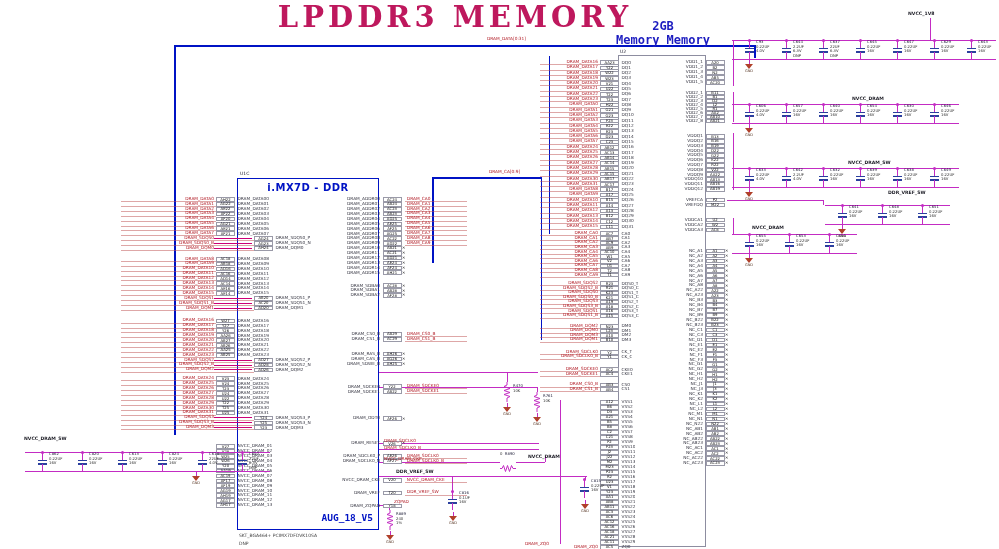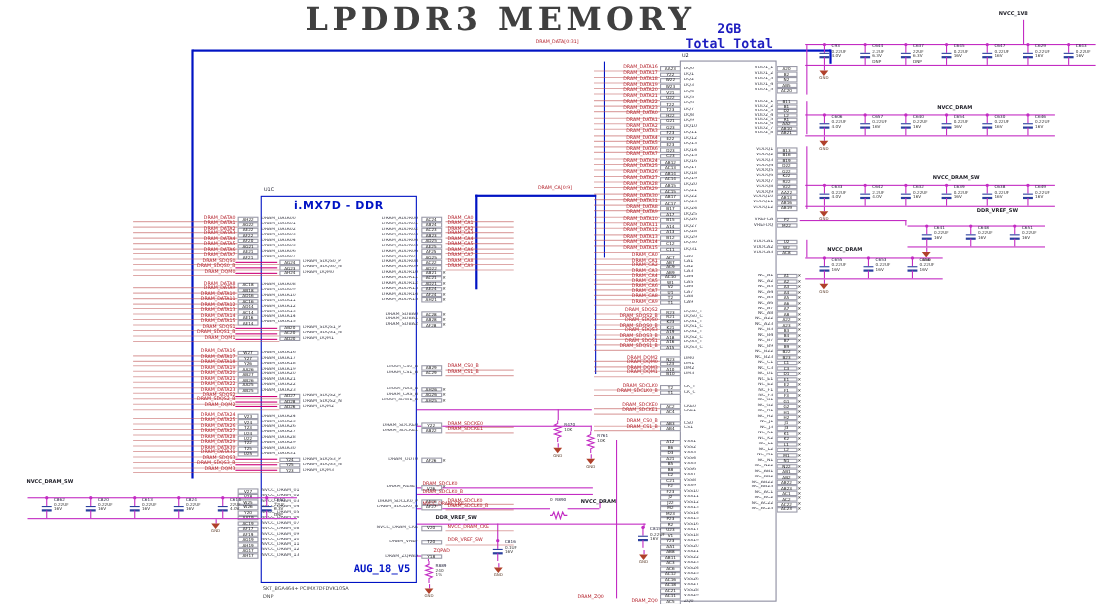--- a/index.html
+++ b/index.html
@@ -1,21 +1,21 @@
 <!DOCTYPE html>
 <html><head>
 <meta charset="utf-8">
 <style>
 html,body{margin:0;padding:0}
 body{width:999px;height:549px;position:relative;background:#fff;overflow:hidden;
  font-family:"DejaVu Sans",sans-serif;color:#222}
 .bl{position:absolute;background:#0013c4}
 .ml{position:absolute;background:#c32cc3}
 .title{position:absolute;left:160px;top:0;width:590px;text-align:center;
- font-family:"DejaVu Serif",serif;font-weight:bold;font-size:29px;letter-spacing:4px;color:#404040}
+ font-family:"DejaVu Serif",serif;font-weight:bold;font-size:29px;letter-spacing:4px;color:#be185d}
 .sub{position:absolute;left:598px;top:20px;width:130px;text-align:center;color:#1d1dc0;
  font-family:"DejaVu Sans Mono",monospace;font-weight:bold;font-size:12px;line-height:1.15}
 .rlab{position:absolute;font-size:4.3px;color:#b3202a;white-space:nowrap;z-index:3}
 .pf{position:absolute;font-size:4.6px;font-weight:bold;color:#1b1b24;white-space:nowrap;z-index:3}
 .refdes{position:absolute;font-size:4.5px;color:#223}
 
 .prow{display:flex;align-items:center;height:5.05px;font-size:4.3px;line-height:1;white-space:nowrap}
 .net{color:#b3202a;text-align:right;padding-right:2px;position:relative;border-bottom:.5px solid rgba(190,80,80,.5)}
 .net:empty{border-bottom:0}
 .pinbox{flex:0 0 19px;height:4.7px;border:.5px solid #9a9aa8;background:#fff;color:#111;
@@ -103,21 +103,21 @@
 <div class="ml" style="left:733px;top:133px;width:.9px;height:57px"></div>
 <div class="ml" style="left:727px;top:200px;width:97px;height:.8px"></div>
 <div class="ml" style="left:823px;top:200px;width:.8px;height:5px"></div>
 <div class="ml" style="left:733px;top:218px;width:.9px;height:16px"></div>
 <div class="ml" style="left:930px;top:18px;width:.9px;height:22px"></div>
 <div class="ml" style="left:560px;top:400px;width:.9px;height:144px"></div>
 
 <div class="title">LPDDR3 MEMORY</div>
 <div class="sub">
   <div>2GB</div>
-  <div>Total Total</div>
+  <div>Memory Memory</div>
 </div>
 <div class="rlab" style="left:487px;top:36px">DRAM_DATA[0:31]</div>
 <div class="rlab" style="left:489px;top:169px">DRAM_CA[0:9]</div>
 
 <div class="soc">
   <div class="refdes" style="left:2px;top:-8px">U1C</div>
   <div class="ttl">i.MX7D - DDR</div>
   <div class="ver">AUG_18_V5</div>
   <div class="lcol rh49">
     <div>

